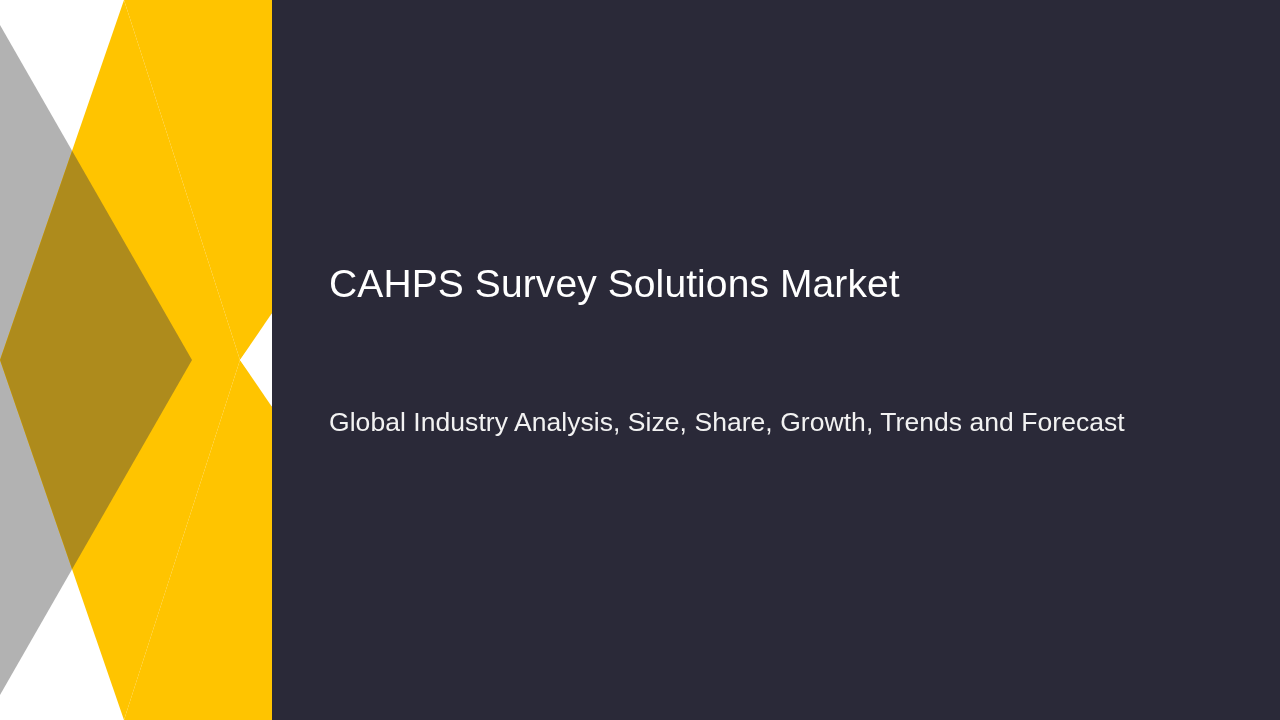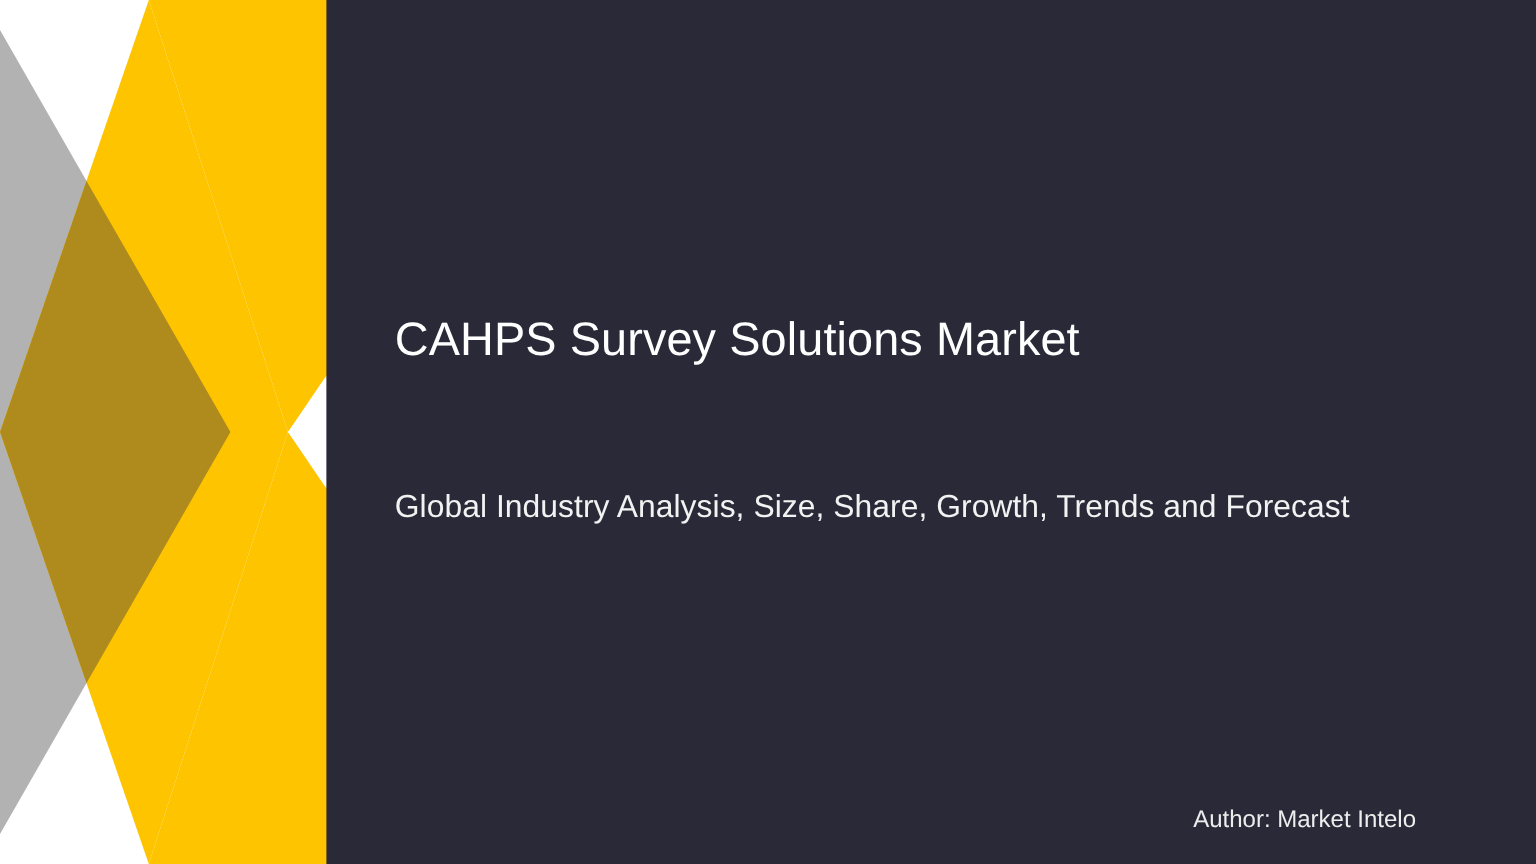--- a/index.html
+++ b/index.html
@@ -108,17 +108,16 @@
 
     <polygon points="272,313 272,407 240,360" fill="#ffffff"></polygon>
   </svg>
 
   <div id="text-layer">
 
     <h1 id="title">CAHPS Survey Solutions Market</h1>
 
     <p id="subtitle">Global Industry Analysis, Size, Share, Growth, Trends and Forecast</p>
 
-    <p id="author">Author: Market Intelo</p>
 
   </div>
 
 </div>
 
 </body></html>

